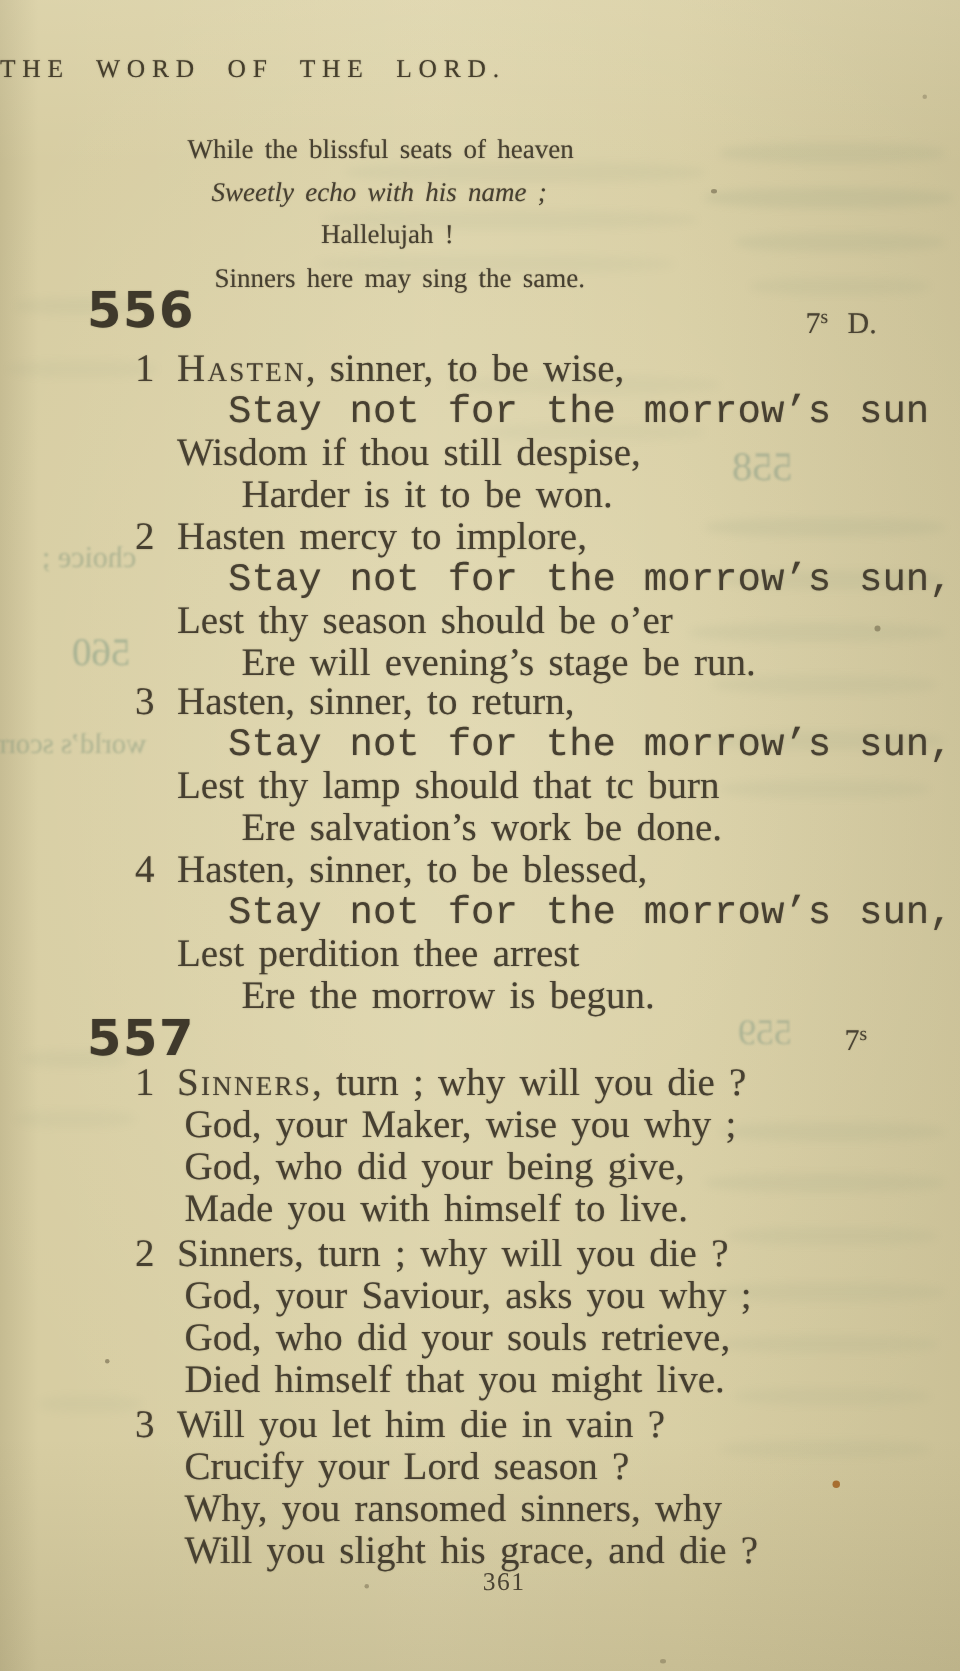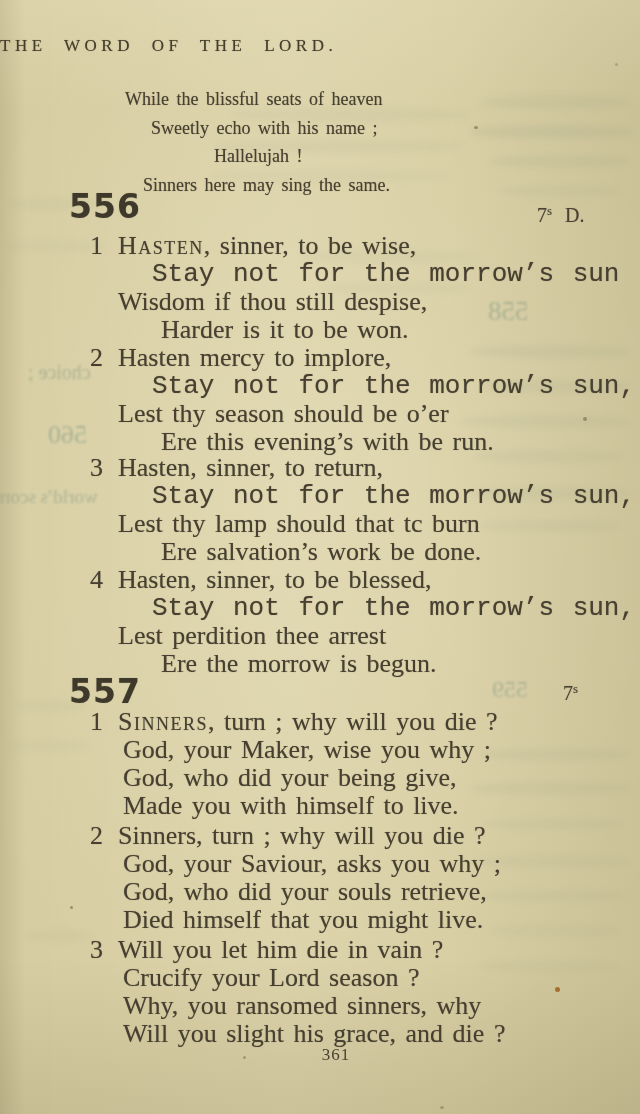--- a/index.html
+++ b/index.html
@@ -18,25 +18,25 @@
   .running-head{
     position:absolute;top:36px;left:0;width:100%;
     text-align:left;font-size:17px;letter-spacing:4.5px;word-spacing:9px;
     color:#453e2c;text-shadow:0 0 1px rgba(70,62,44,.5);
   }
   .prev-stanza{
     position:absolute;top:85px;left:125px;
     font-size:18px;line-height:28.5px;word-spacing:3px;
     text-shadow:0 0 1px rgba(70,62,44,.45);
   }
-  .ps2{margin-left:26px;}
+  .ps2{margin-left:16px;font-style:italic;}
   .ps3{margin-left:89px;}
   .ps4{margin-left:18px;}
   .hymn-num{
-    position:absolute;left:69px;
+    position:absolute;left:58px;
     font-family:"DejaVu Sans", sans-serif;font-weight:bold;
     font-size:33px;letter-spacing:1px;color:#3f392b;
     text-shadow:0 0 1px rgba(63,57,43,.4);
   }
   .meter{position:absolute;color:#4a4333;text-shadow:0 0 1px rgba(70,62,44,.4);}
   .m-main{font-size:20px;}
   .m-sup{font-size:13px;vertical-align:7px;}
   .m-extra{font-size:20px;margin-left:13px;}
   .verse{
     position:absolute;left:118px;
@@ -124,21 +124,21 @@
     <div class="vline ind2">Stay not for the morrow’s sun ;</div>
     <div class="vline">Wisdom if thou still despise,</div>
     <div class="vline ind4">Harder is it to be won.</div>
   </div>
 
   <div class="verse" style="top:344px">
     <span class="vnum">2</span>
     <div class="vline">Hasten mercy to implore,</div>
     <div class="vline ind2">Stay not for the morrow’s sun,</div>
     <div class="vline">Lest thy season should be o’er</div>
-    <div class="vline ind4">Ere this evening’s with be run.</div>
+    <div class="vline ind4">Ere will evening’s stage be run.</div>
   </div>
 
   <div class="verse" style="top:454px">
     <span class="vnum">3</span>
     <div class="vline">Hasten, sinner, to return,</div>
     <div class="vline ind2">Stay not for the morrow’s sun,</div>
     <div class="vline">Lest thy lamp should that tc burn</div>
     <div class="vline ind4">Ere salvation’s work be done.</div>
   </div>
 

